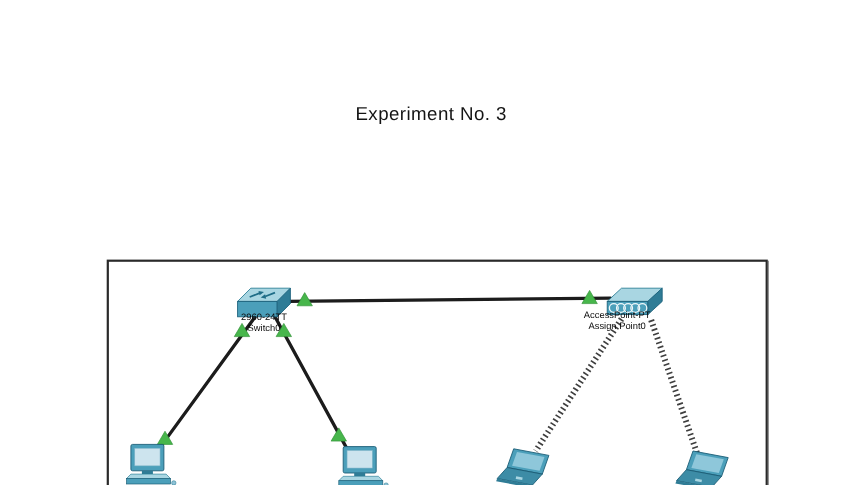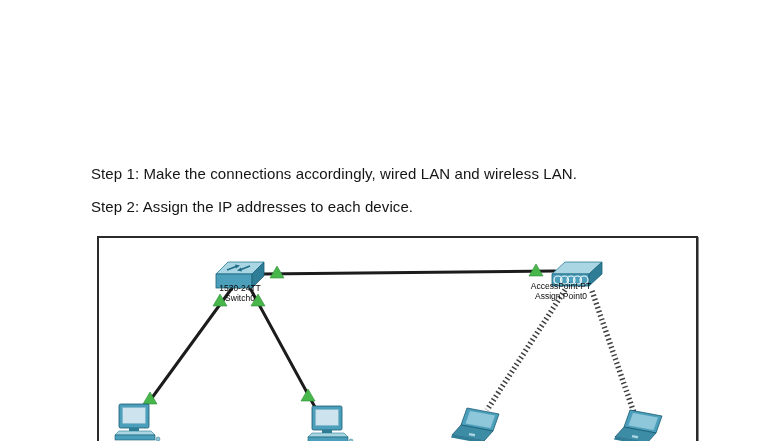--- a/index.html
+++ b/index.html
@@ -37,23 +37,22 @@
     position: absolute; transform: translateX(-50%);
     text-align: center; font-size: 8.5px; line-height: 9.5px;
     color: #0a0a0a; white-space: nowrap; letter-spacing: 0;
   }
 </style>
 </head>
 <body>
 
 <div class="page">
 
+  <h1 class="doc-title">Experiment No. 3</h1>
 
-  <p class="step step-1">Step 1: Make the connections accordingly, wired LAN and wireless LAN.</p>
-  <p class="step step-2">Step 2: Assign the IP addresses to each device.</p>
 
   <div class="diagram">
     <svg width="597" height="208" viewBox="0 0 597 208">
 
       <line x1="163" y1="36" x2="456" y2="33" stroke="#1c1c1c" stroke-width="3" stroke-linecap="round"></line>
       <line x1="133" y1="50" x2="47" y2="168" stroke="#1c1c1c" stroke-width="3" stroke-linecap="round"></line>
       <line x1="151" y1="50" x2="217" y2="171" stroke="#1c1c1c" stroke-width="3" stroke-linecap="round"></line>
 
       <line x1="466" y1="52" x2="388" y2="172" stroke="#3f3f3f" stroke-width="5.5" stroke-dasharray="1.5 2.7"></line>
       <line x1="493" y1="53" x2="535" y2="175" stroke="#3f3f3f" stroke-width="5.5" stroke-dasharray="1.5 2.7"></line>
@@ -117,21 +116,21 @@
       <g transform="translate(515,172)">
         <polygon points="16,0 48,6 42,23 10,17" fill="#4b9fba" stroke="#1a5c75" stroke-width="0.8"></polygon>
         <polygon points="19,3 44,7.5 39.5,20 14.5,15.5" fill="#8ec7da"></polygon>
         <polygon points="10,17 42,23 33,33 1,27" fill="#3d8ca6" stroke="#1a5c75" stroke-width="0.8"></polygon>
         <polygon points="1,27 33,33 32,35.5 0,29.5" fill="#2f7c96"></polygon>
         <rect x="18" y="25.5" width="6" height="2.4" fill="#a9d6e2" transform="rotate(10 21 26.7)"></rect>
       </g>
     </svg>
 
     <div class="dev-label" style="left:141px; top:46px;">
-      <div>1530-24TT</div>
+      <div>2960-24TT</div>
       <div>Switch0</div>
     </div>
     <div class="dev-label" style="left:462px; top:44px;">
       <div>AccessPoint-PT</div>
       <div>Assign Point0</div>
     </div>
   </div>
 
 </div>
 

